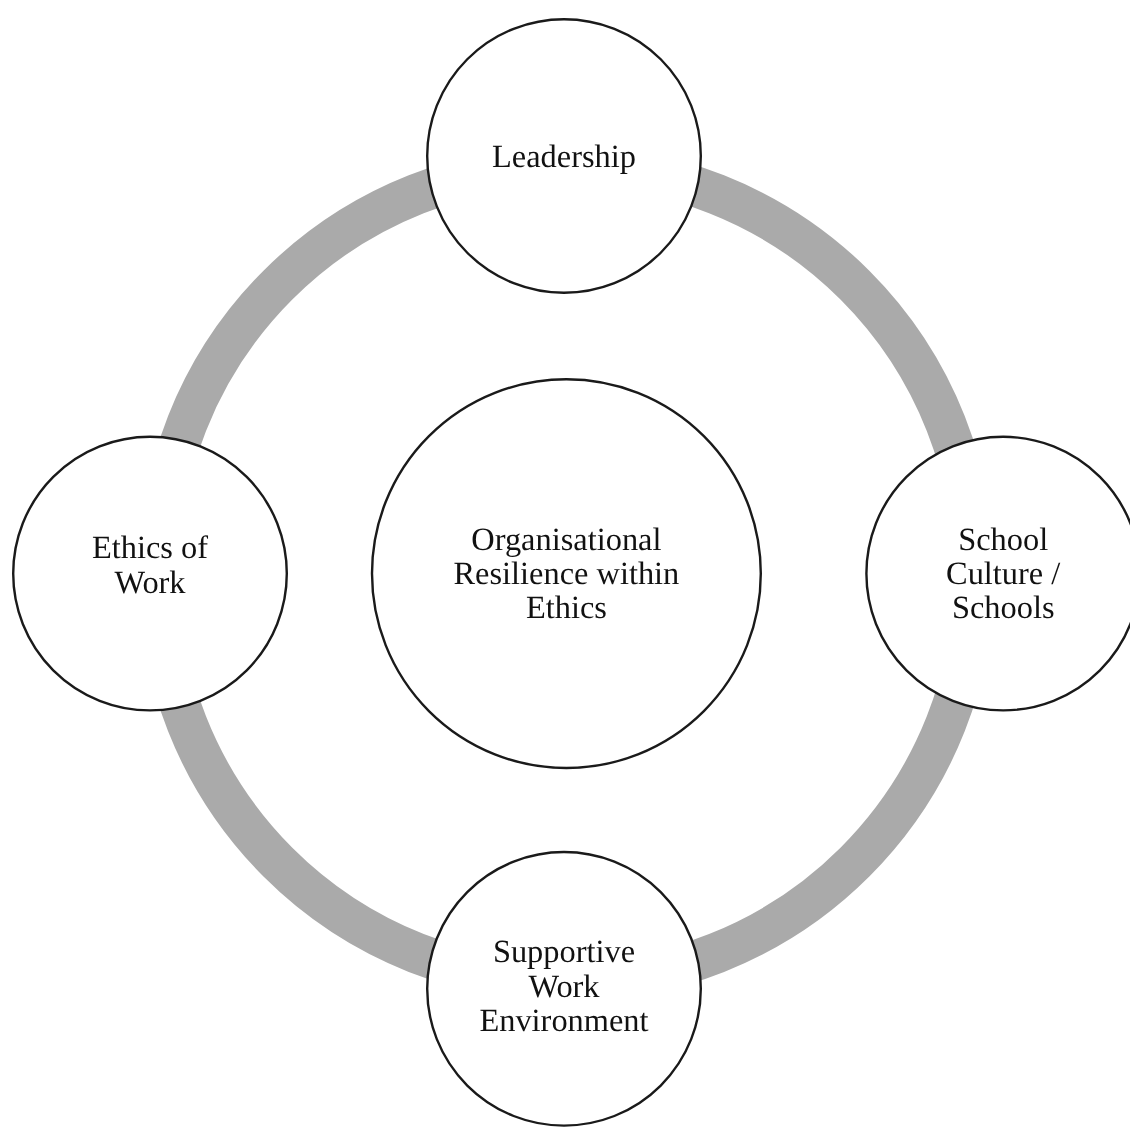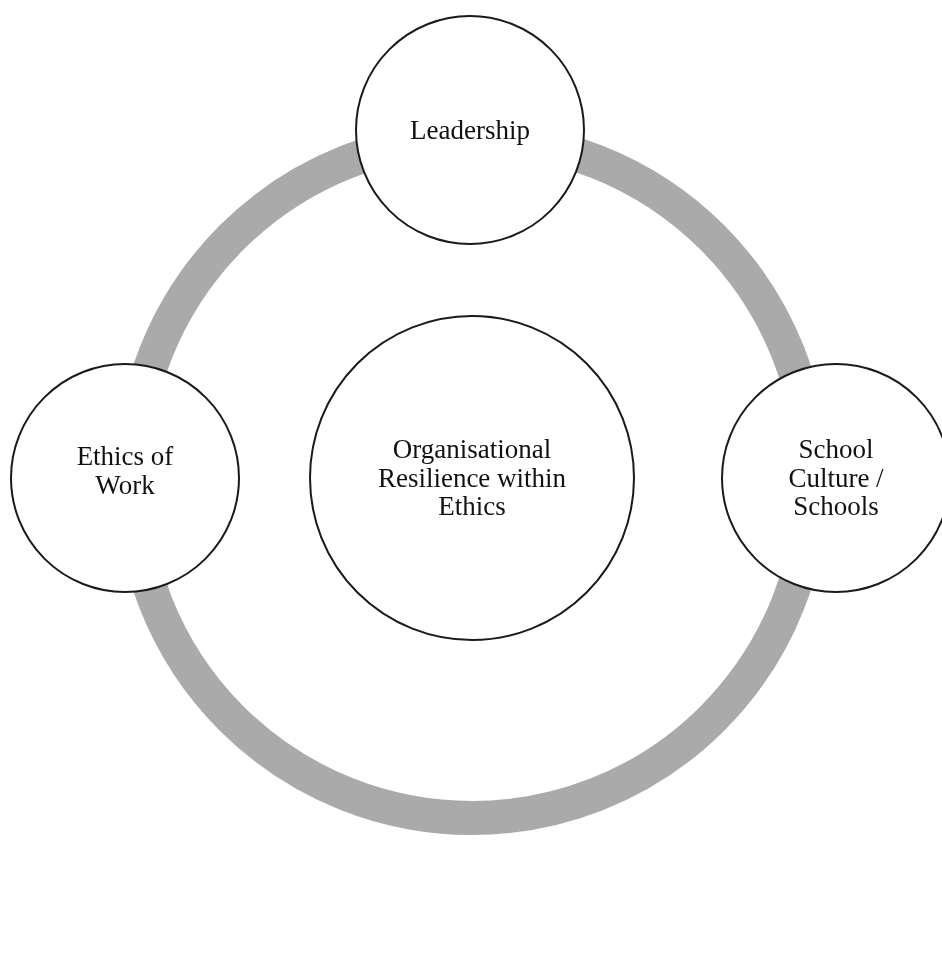--- a/index.html
+++ b/index.html
@@ -102,14 +102,21 @@
   </div>
 
   <div class="node node-right">
     <div class="label">
       <span class="line">School</span>
       <span class="line">Culture /</span>
       <span class="line">Schools</span>
     </div>
   </div>
 
+  <div class="node node-bottom">
+    <div class="label">
+      <span class="line">Supportive</span>
+      <span class="line">Work</span>
+      <span class="line">Environment</span>
+    </div>
+  </div>
 
 </div>
 
 </body></html>

